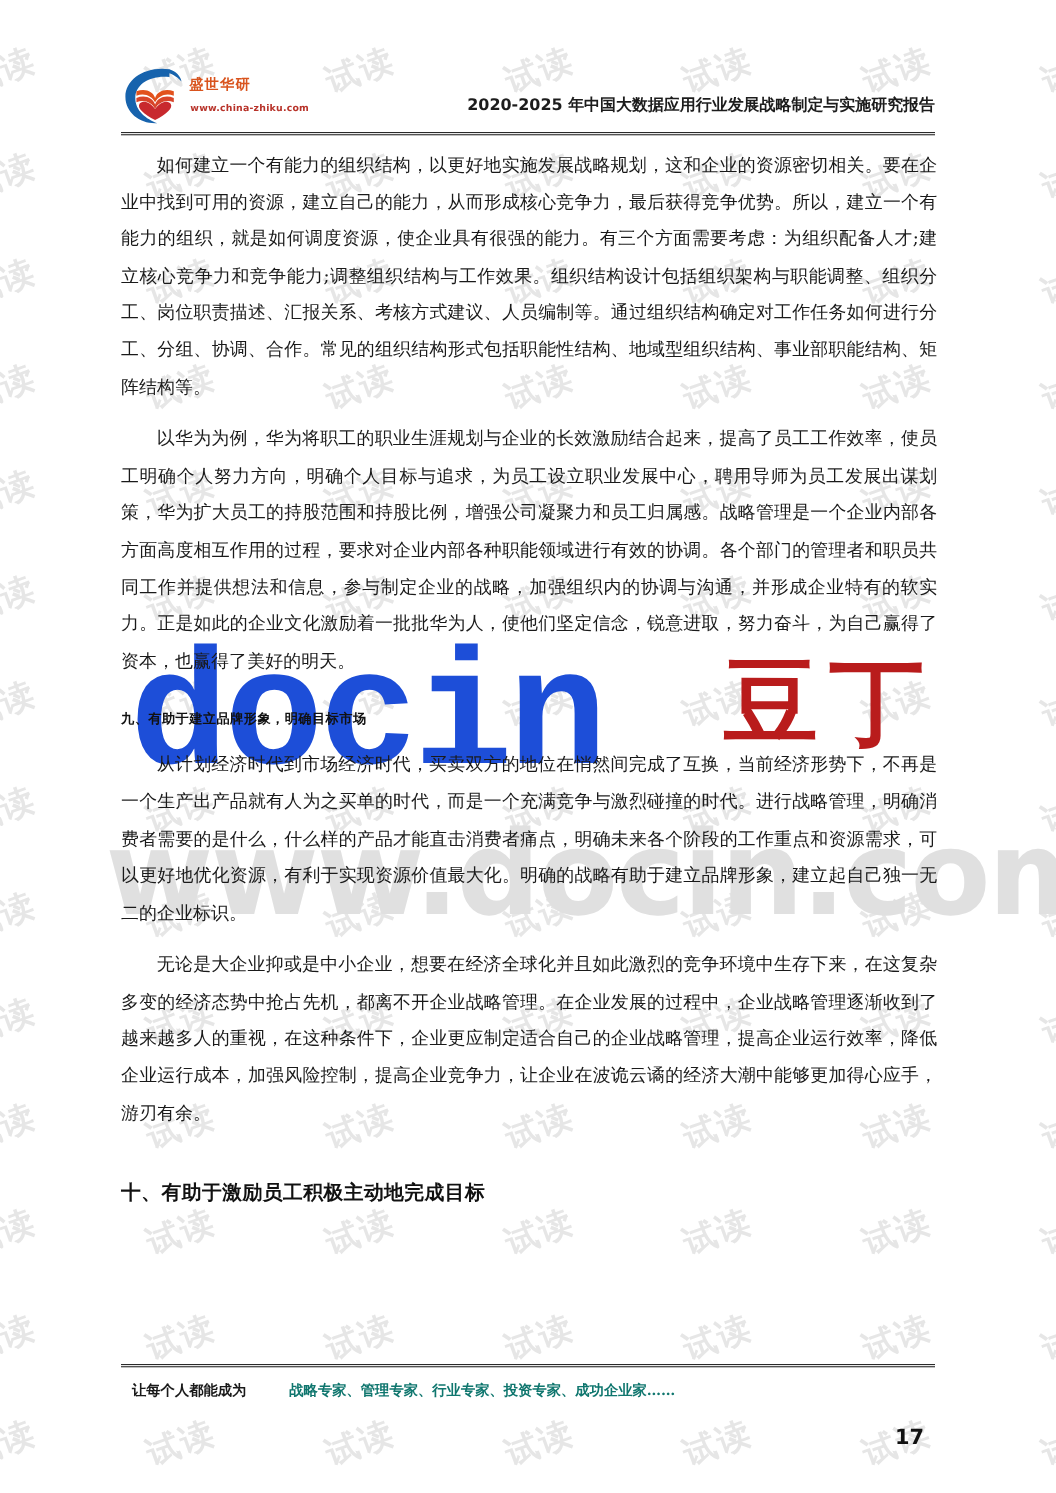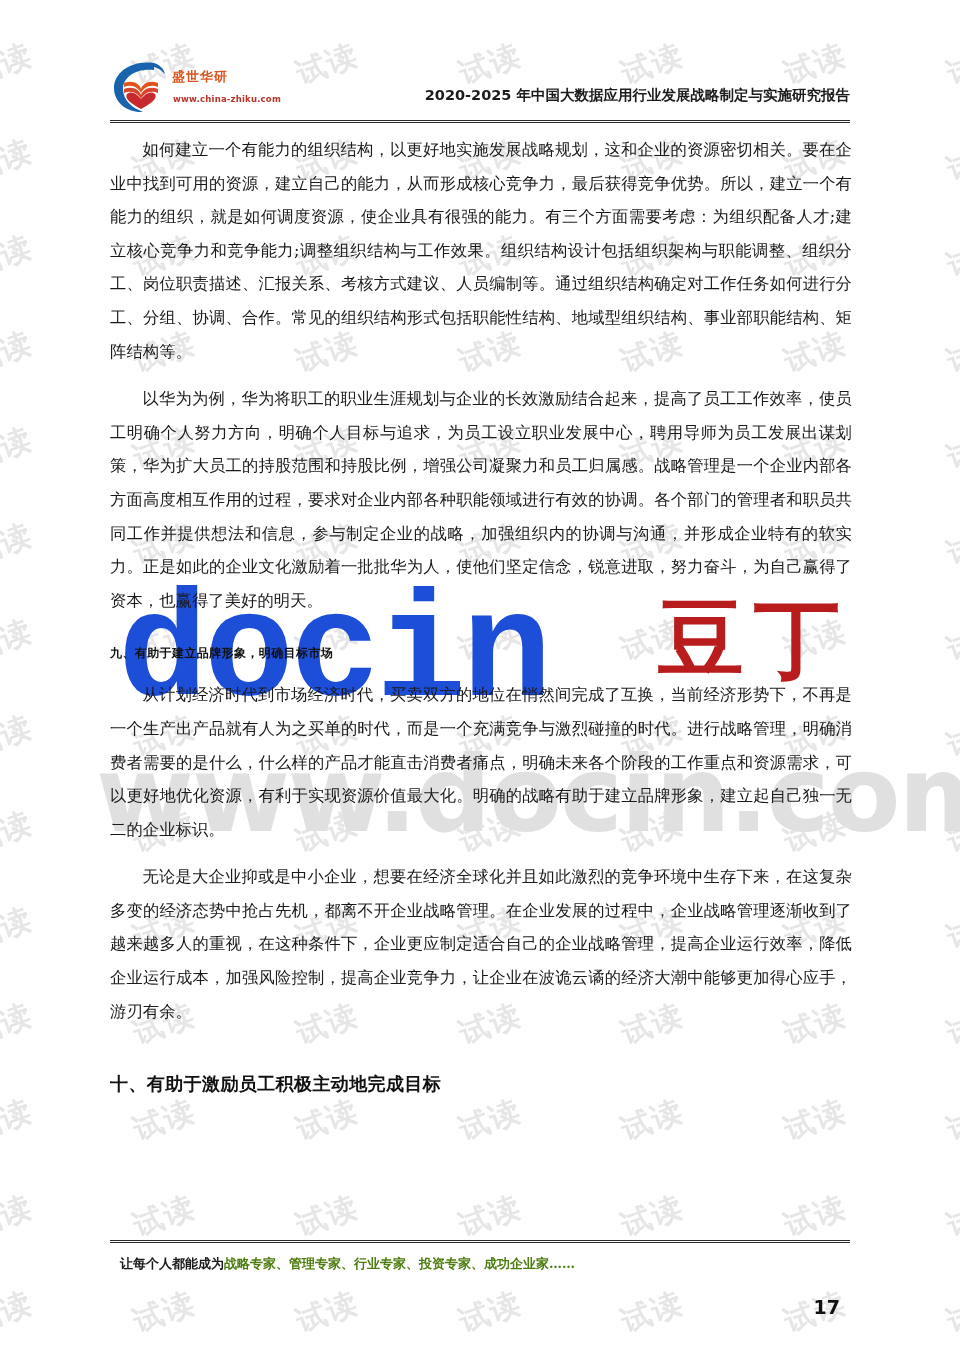--- a/index.html
+++ b/index.html
@@ -211,21 +211,22 @@
     position: absolute;
     left: 10px;
     top: 0;
     font-family: "DejaVu Serif", serif;
     font-size: 13px;
     font-weight: 700;
     color: #1a1a1a;
     white-space: nowrap;
   }
   .footer-text .accent {
-    color: #4d7c0f;
+    color: #0f766e;
+    padding-left: 39px;
   }
   .page-number {
     position: absolute;
     right: 10px;
     top: -3px;
     font-family: "DejaVu Sans", sans-serif;
     font-size: 19px;
     font-weight: 700;
     color: #111111;
     margin-top: 44px;

